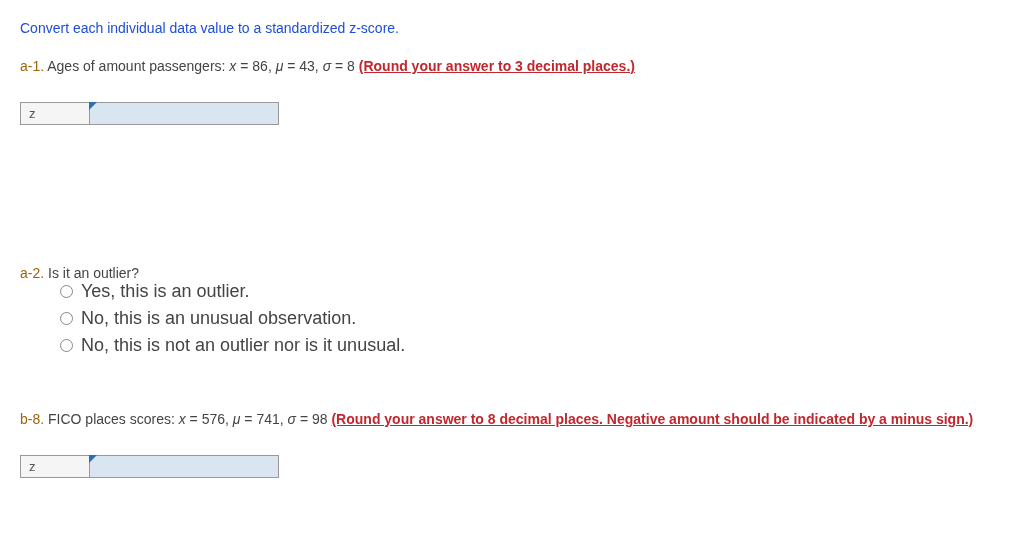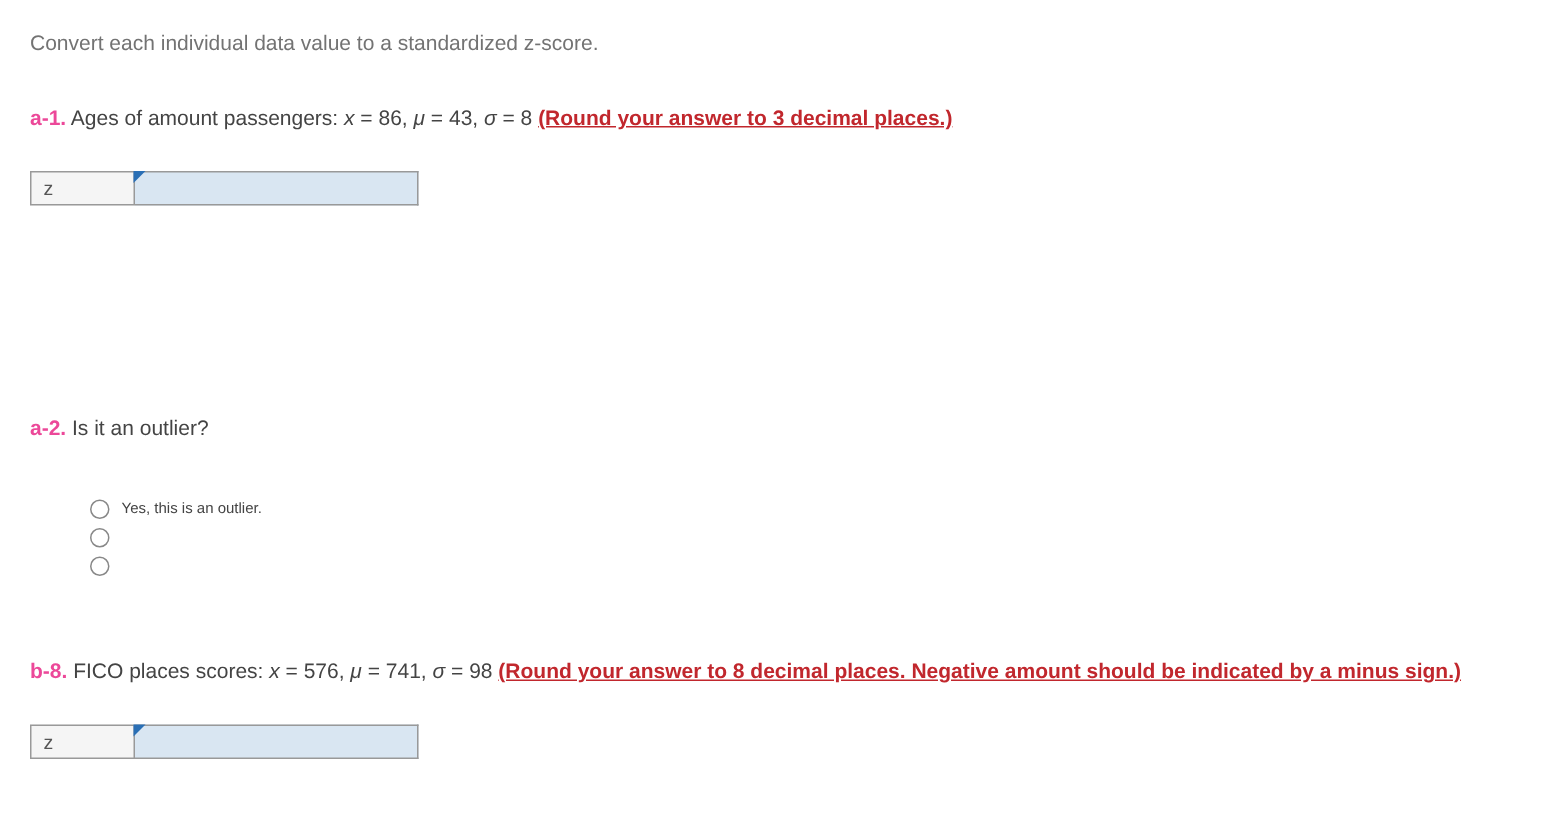--- a/index.html
+++ b/index.html
@@ -9,30 +9,30 @@
     }
     body {
       font-family: Arial, Helvetica, sans-serif;
       font-size: 14px;
       color: #333;
       padding: 20px;
       background: #fff;
       width: 1028px;
     }
     .instruction {
-      margin-bottom: 34px;
-      color: #737373;
+      margin-bottom: 22px;
+      color: #1d4ed8;
     }
     .question-line {
       margin-bottom: 28px;
       color: #444;
     }
     .question-label {
-      font-weight: bold;
-      color: #ec4899;
+      font-weight: normal;
+      color: #a16207;
     }
     .italic-var {
       font-style: italic;
     }
     .bold-red {
       font-weight: bold;
       color: #c1272d;
       text-decoration: underline;
     }
     .input-row {
@@ -71,21 +71,20 @@
     .input-field {
       width: 100%;
       height: 100%;
       border: none;
       background: transparent;
       padding: 3px 6px;
       font-size: 13px;
       outline: none;
     }
     .question-a2 {
-      margin-bottom: 40px;
       color: #444;
     }
     .radio-group {
       padding-left: 40px;
       margin-bottom: 55px;
     }
     .radio-option {
       display: flex;
       align-items: center;
       margin-bottom: 6px;
@@ -93,21 +92,21 @@
     }
     .radio-circle {
       width: 13px;
       height: 13px;
       border: 1.5px solid #888;
       border-radius: 50%;
       flex-shrink: 0;
     }
     .radio-label {
       color: #444;
-      font-size: 10px;
+      font-size: 18px;
       text-align: right;
     }
   </style>
 </head>
 <body>
 
 <div class="instruction">Convert each individual data value to a standardized z-score.</div>
 
 <div class="question-line">
   <span class="question-label">a-1.</span><span> Ages of amount passengers: </span><span class="italic-var">x</span><span> = 86, </span><span class="italic-var">μ</span><span> = 43, </span><span class="italic-var">σ</span><span> = 8 </span><span class="bold-red">(Round your answer to 3 decimal places.)</span>
@@ -124,23 +123,25 @@
   <span class="question-label">a-2.</span><span> Is it an outlier?</span>
 </div>
 
 <div class="radio-group">
   <div class="radio-option">
     <div class="radio-circle"></div>
     <span class="radio-label">Yes, this is an outlier.</span>
   </div>
   <div class="radio-option">
     <div class="radio-circle"></div>
+    <span class="radio-label">No, this is an unusual observation.</span>
   </div>
   <div class="radio-option">
     <div class="radio-circle"></div>
+    <span class="radio-label">No, this is not an outlier nor is it unusual.</span>
   </div>
 </div>
 
 <div class="question-line">
   <span class="question-label">b-8.</span><span> FICO places scores: </span><span class="italic-var">x</span><span> = 576, </span><span class="italic-var">μ</span><span> = 741, </span><span class="italic-var">σ</span><span> = 98 </span><span class="bold-red">(Round your answer to 8 decimal places. Negative amount should be indicated by a minus sign.)</span>
 </div>
 
 <div class="input-row second">
   <div class="input-label-cell">z</div>
   <div class="input-field-cell">

